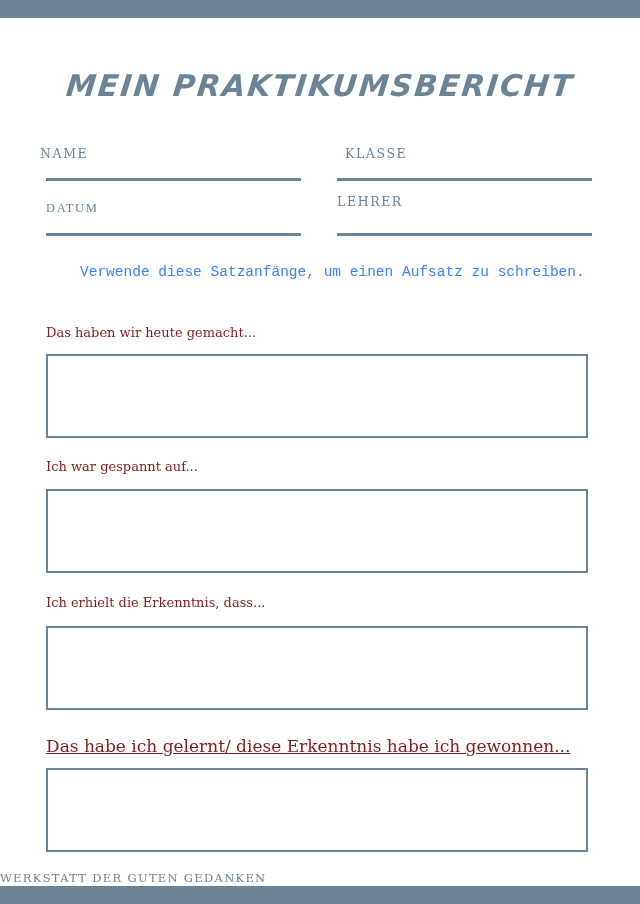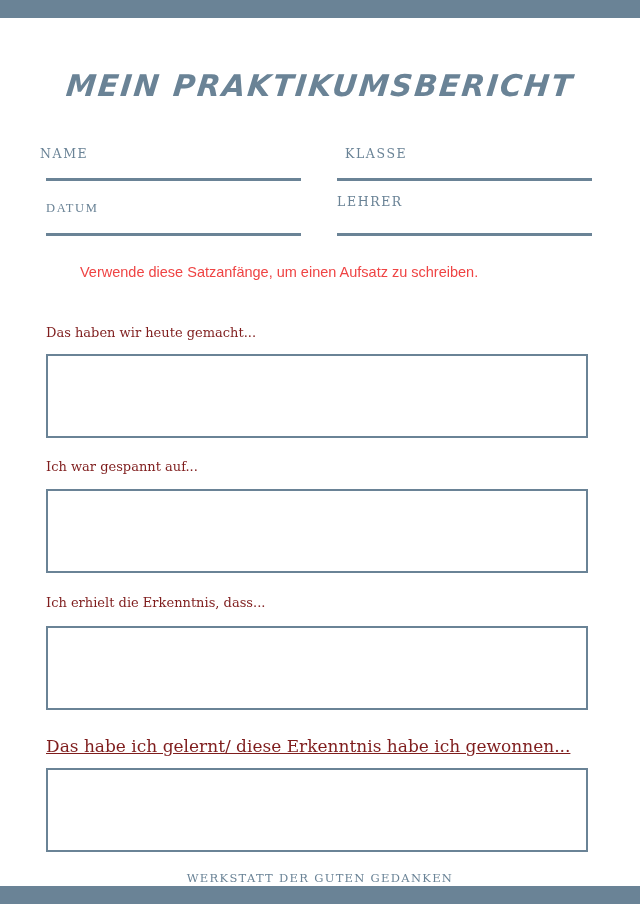--- a/index.html
+++ b/index.html
@@ -49,24 +49,24 @@
       position: absolute;
       height: 3px;
       background: #6a8396;
     }
 
     .instructions {
       position: absolute;
       top: 262px;
       left: 80px;
       width: 540px;
-      font-family: Liberation Sans, sans-serif;
+      font-family: Liberation Mono, monospace;
       font-size: 14.5px;
       line-height: 20px;
-      color: #ef4444;
+      color: #3b82f6;
     }
     .instructions div { white-space: nowrap; }
 
     .prompt {
       position: absolute;
       left: 46px;
       font-family: "DejaVu Serif", serif;
       font-size: 13px;
       color: #7f1d1d;
       white-space: nowrap;
@@ -85,21 +85,20 @@
       resize: none;
       outline: none;
       margin: 0;
     }
 
     .footer-text {
       position: absolute;
       top: 871px;
       left: 0;
       width: 640px;
-      text-align: center;
       font-family: "DejaVu Serif", serif;
       font-size: 11.5px;
       letter-spacing: 1.3px;
       color: #6a8396;
     }
   </style>
 </head>
 <body>
 
 <div class="bar top"></div>

